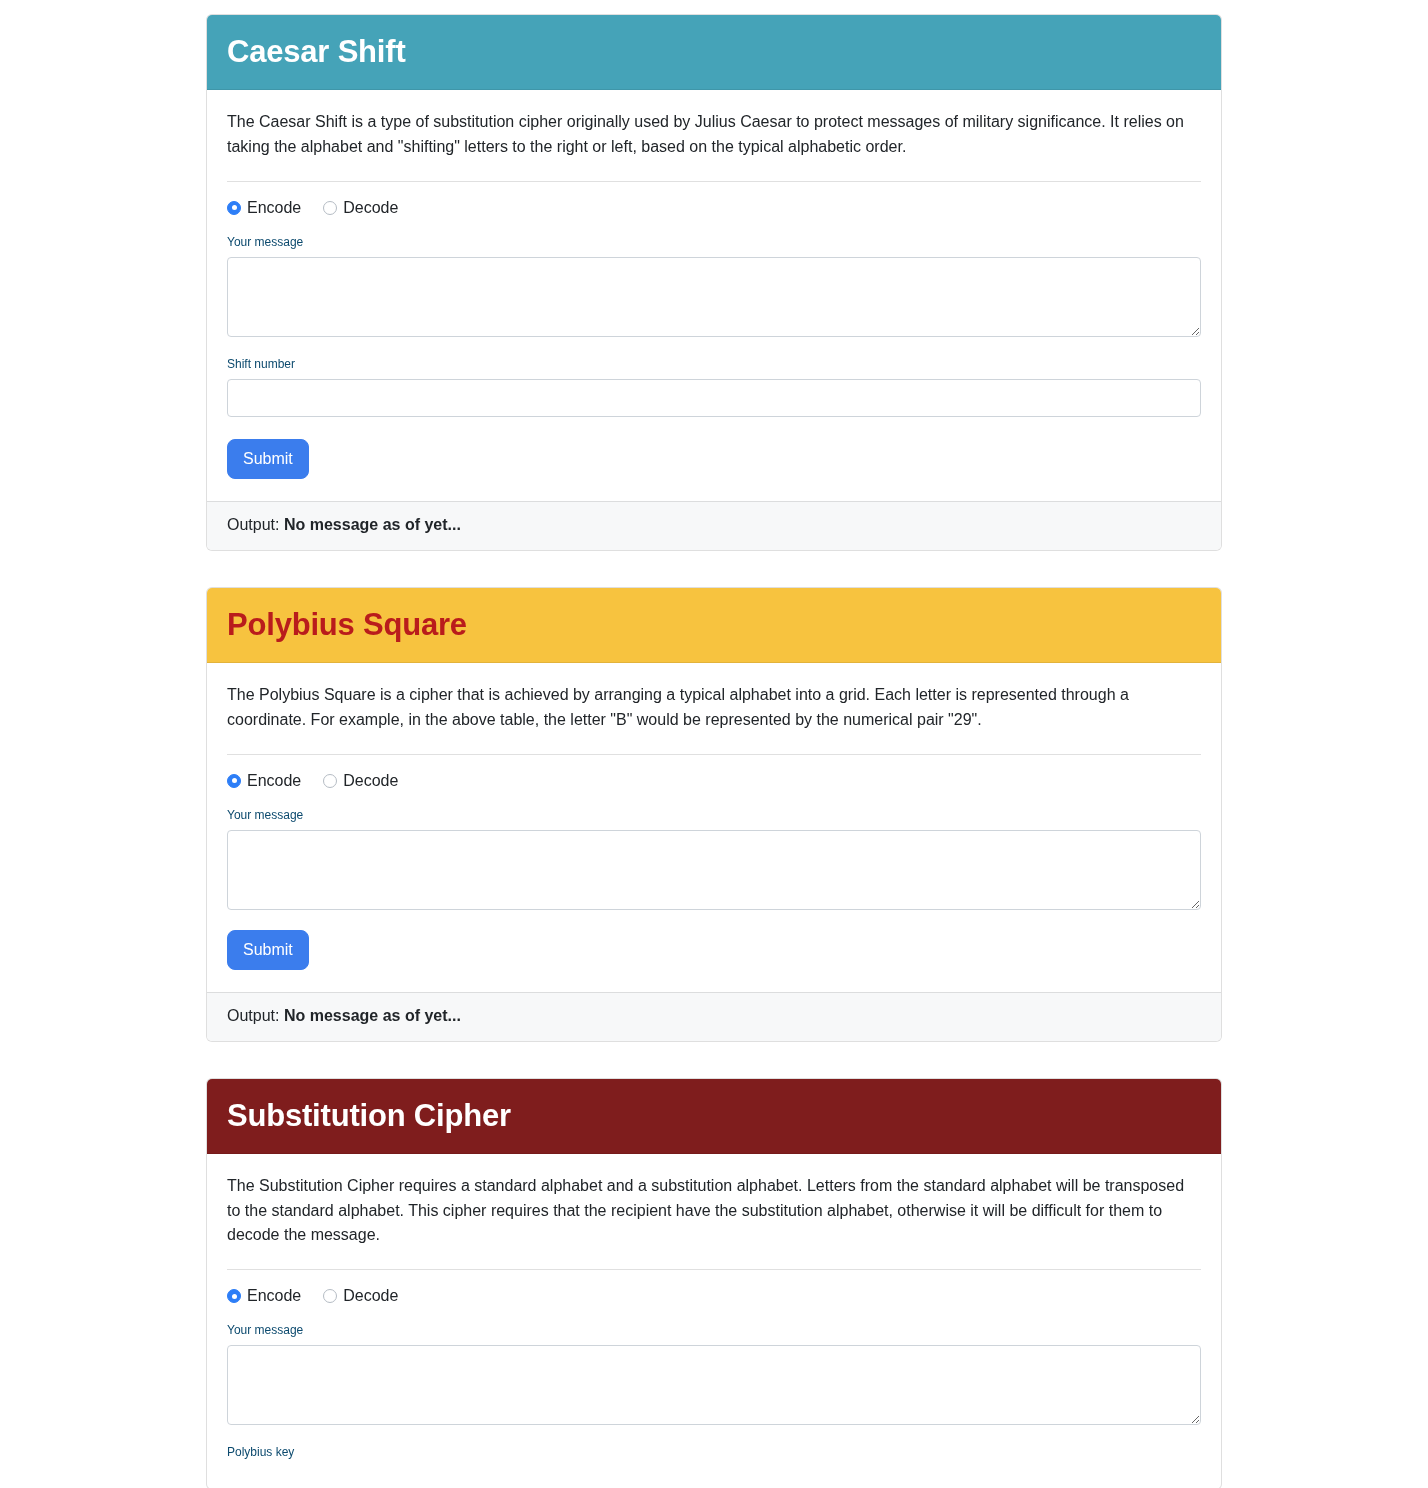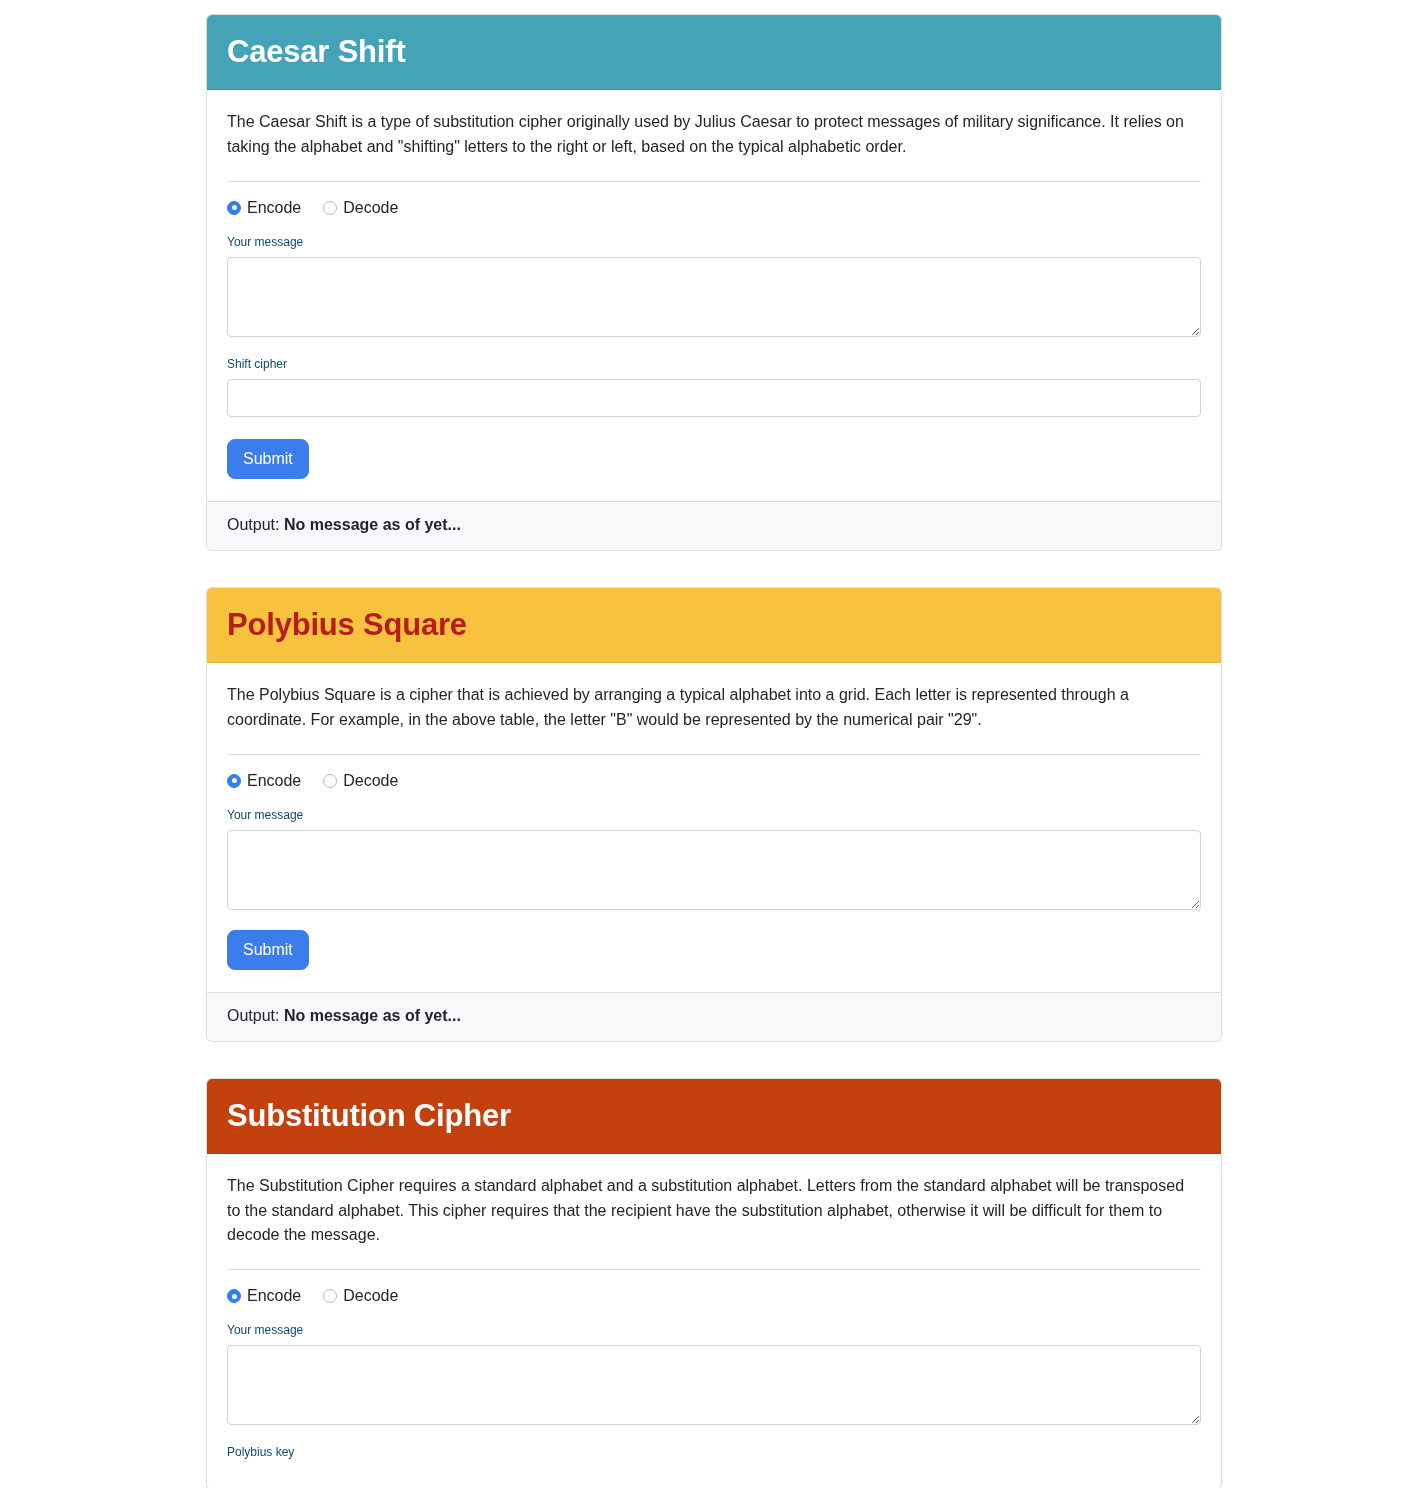--- a/index.html
+++ b/index.html
@@ -175,21 +175,21 @@
           </label>
           <label class="radio-item">
             <span class="radio-dot"></span>
             <span class="radio-label">Decode</span>
           </label>
         </div>
 
         <label class="field-label">Your message</label>
         <textarea class="form-control" placeholder="" style=""></textarea>
 
-        <label class="field-label">Shift cipher</label>
+        <label class="field-label">Shift number</label>
         <input class="form-control" type="text" placeholder="" style="">
 
         <button class="btn-primary" style="background: rgb(59, 125, 237); border-color: rgb(59, 125, 237);">Submit</button>
       </div>
       <div class="card-footer" style="background: rgb(247, 248, 249);">
         <span>Output:</span>
         <span class="out-value">No message as of yet...</span>
       </div>
     </section>
 
@@ -217,21 +217,21 @@
 
         <button class="btn-primary" style="background: rgb(59, 125, 237); border-color: rgb(59, 125, 237);">Submit</button>
       </div>
       <div class="card-footer" style="background: rgb(247, 248, 249);">
         <span>Output:</span>
         <span class="out-value">No message as of yet...</span>
       </div>
     </section>
 
     <section class="card">
-      <div class="card-header" style="background: #c2410c; color: rgb(255, 255, 255);">
+      <div class="card-header" style="background: #7f1d1d; color: rgb(255, 255, 255);">
         <h2>Substitution Cipher</h2>
       </div>
       <div class="card-body">
         <p class="desc">The Substitution Cipher requires a standard alphabet and a substitution alphabet. Letters from the standard alphabet will be transposed to the standard alphabet. This cipher requires that the recipient have the substitution alphabet, otherwise it will be difficult for them to decode the message.</p>
         <hr class="sep">
 
         <div class="radio-row">
           <label class="radio-item">
             <span class="radio-dot checked" style="background: rgb(45, 126, 247); border-color: rgb(45, 126, 247);"></span>
             <span class="radio-label">Encode</span>

